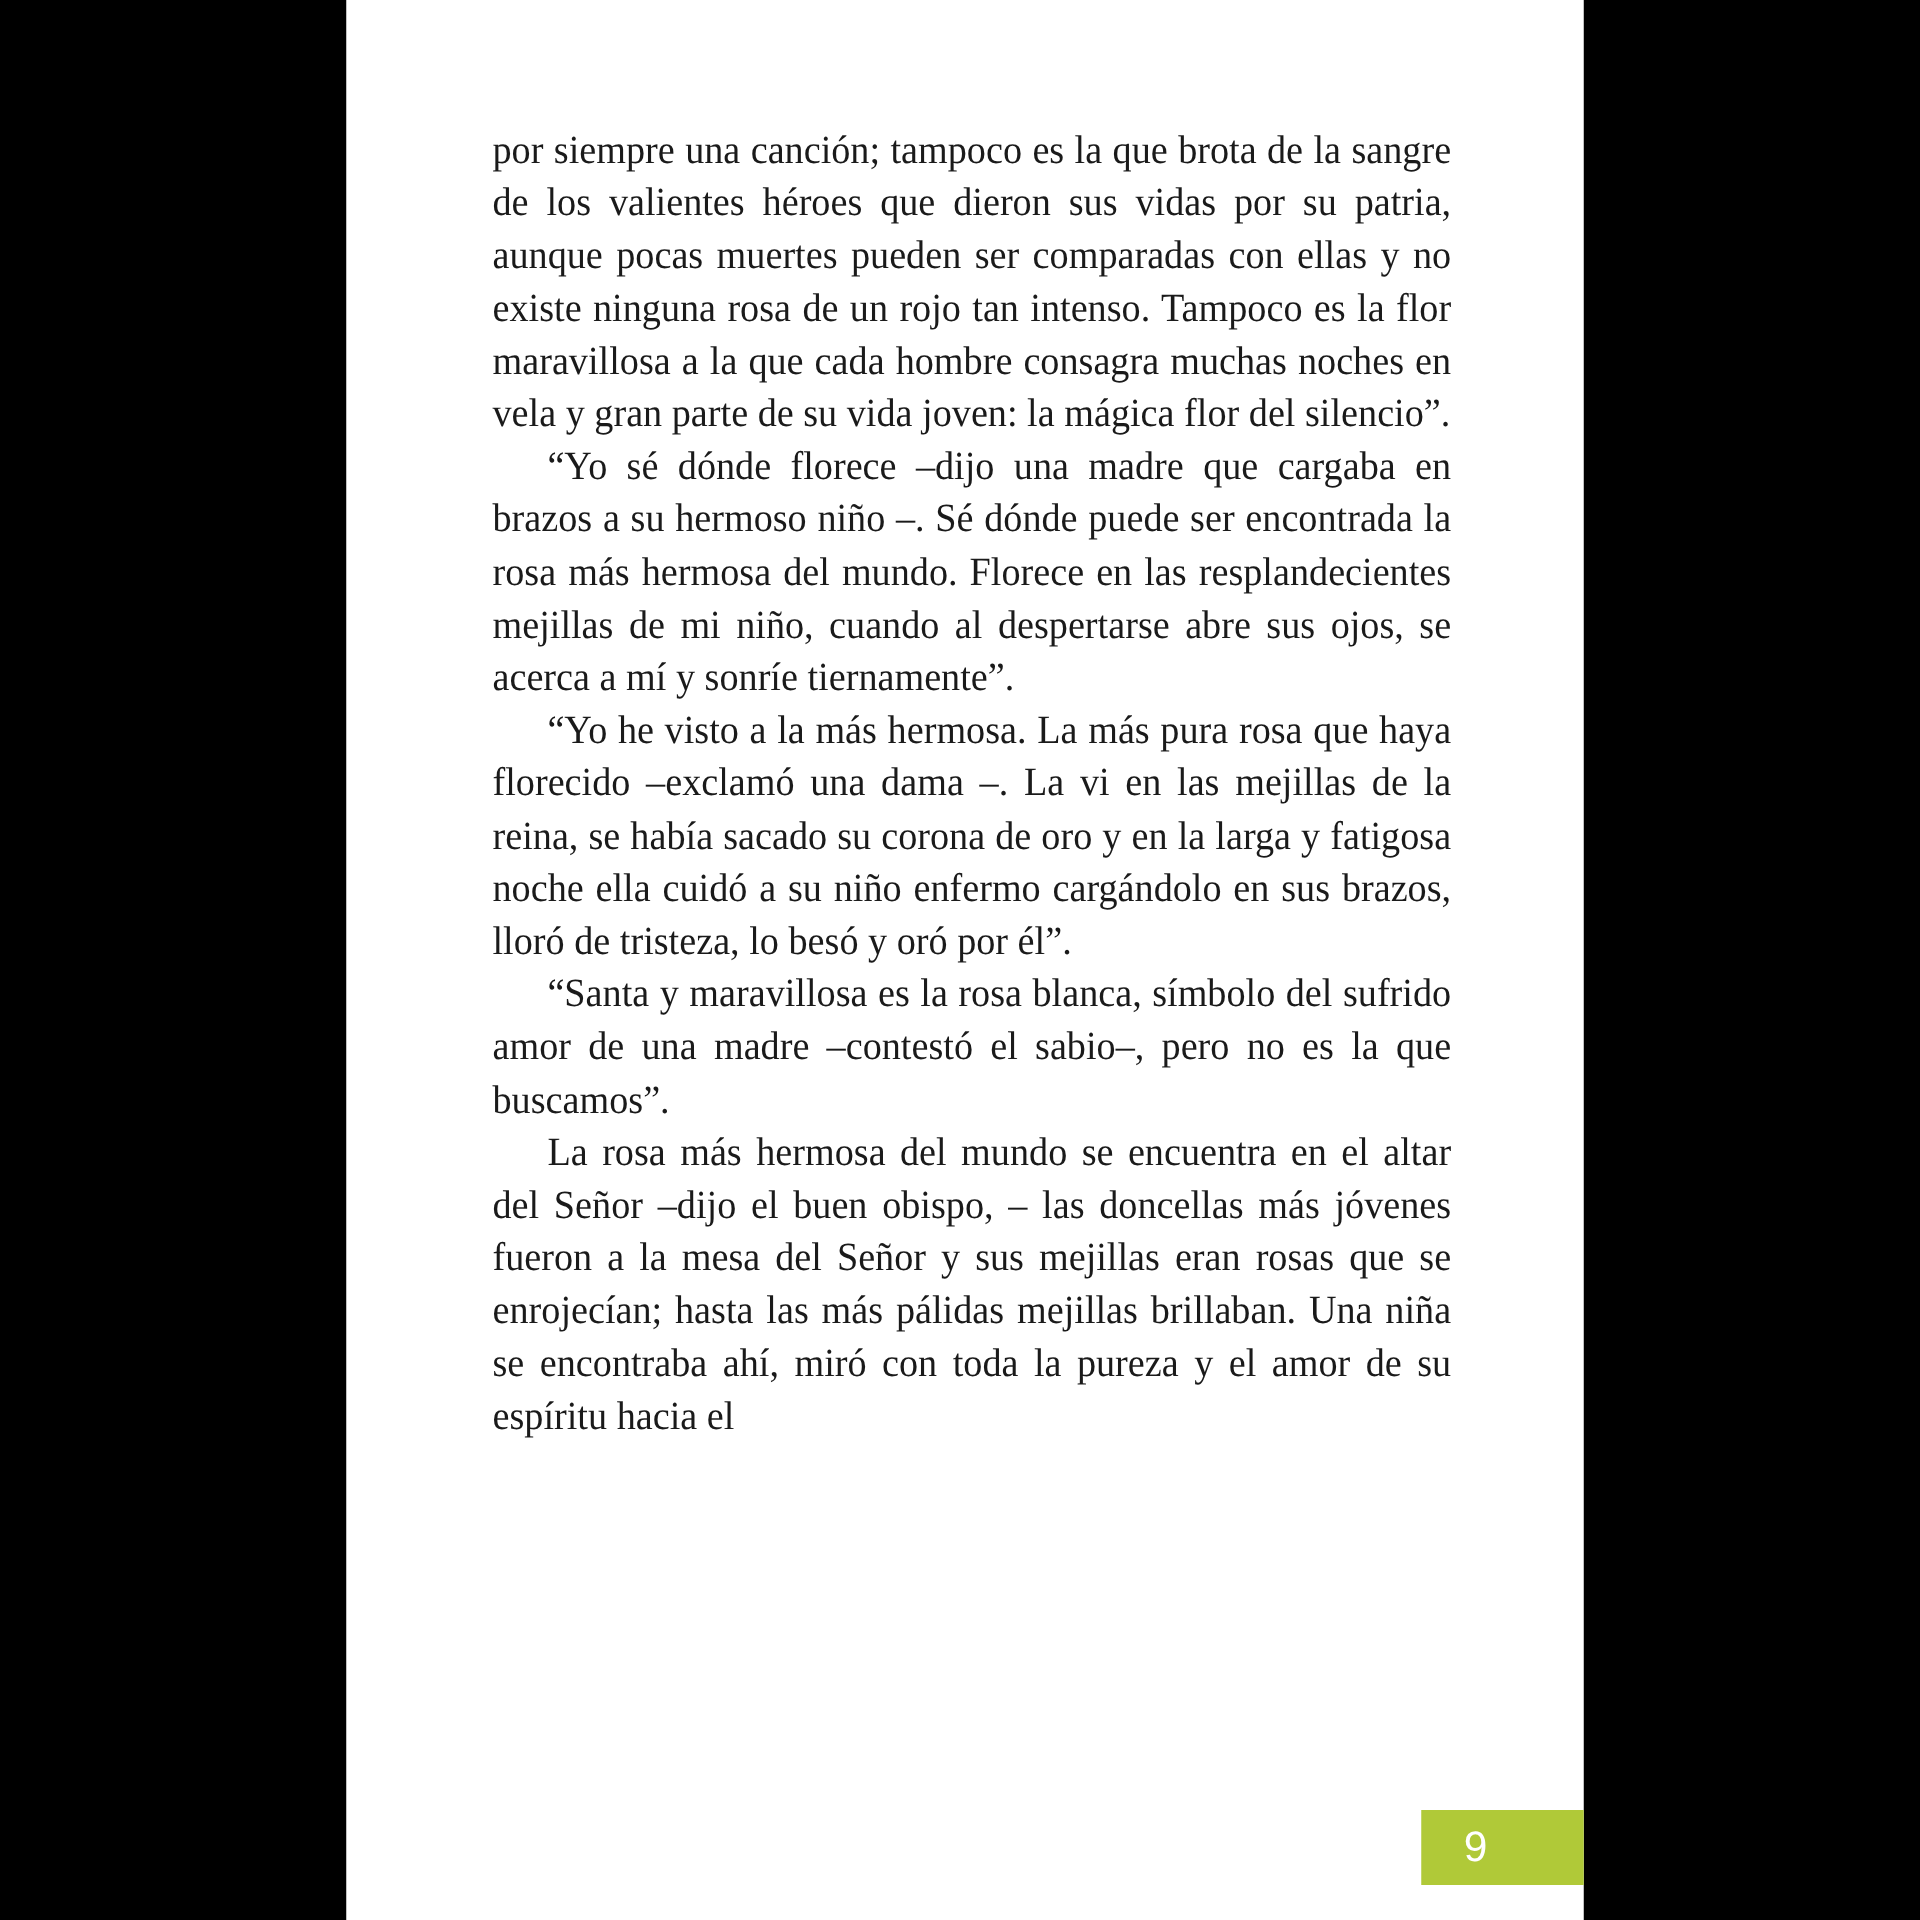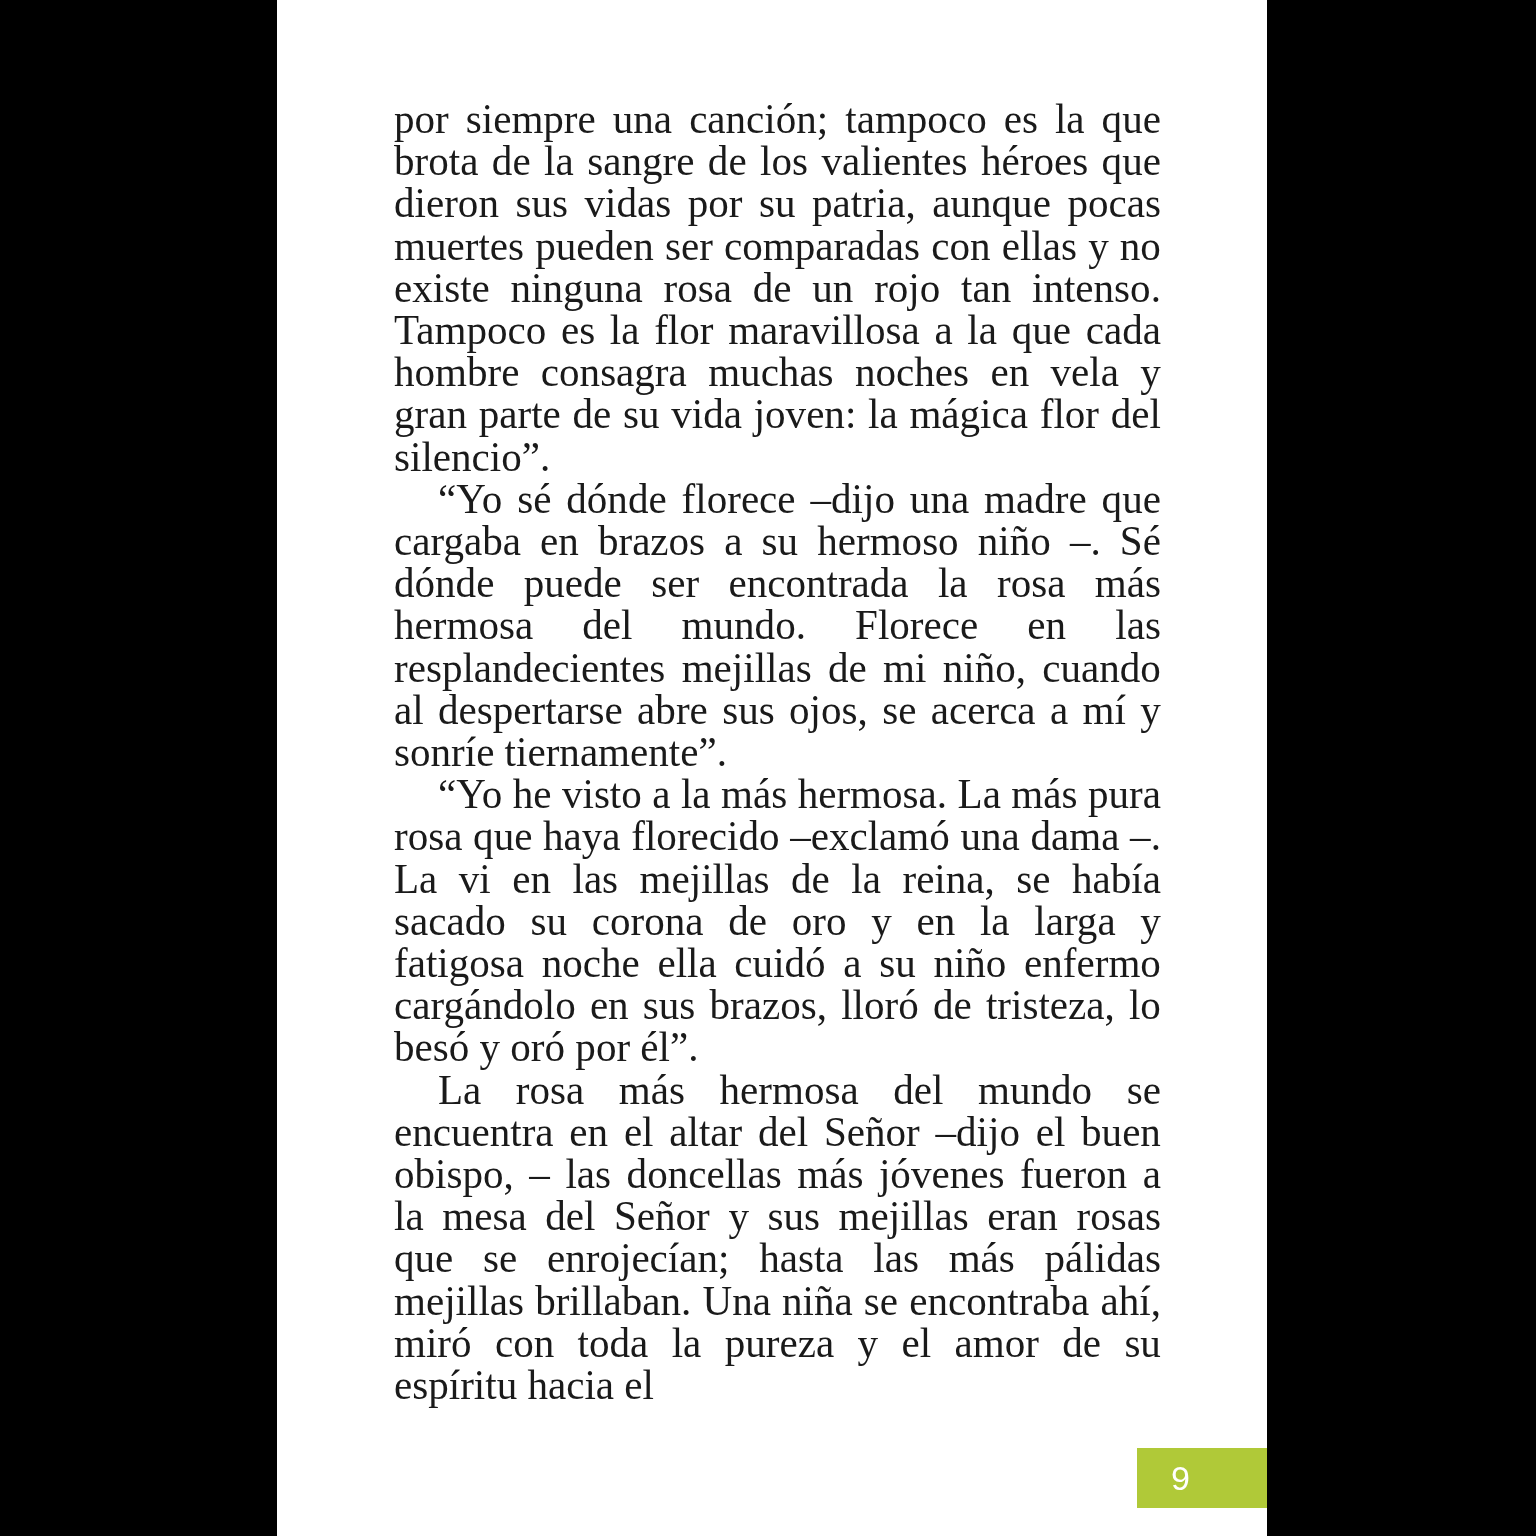--- a/index.html
+++ b/index.html
@@ -34,21 +34,21 @@
   #text-column {
     position: absolute;
     left: 117px;   
     top: 98px;
     width: 767px;  
   }
 
   #text-column p {
     margin: 0;
     font-family: "Liberation Serif", "DejaVu Serif", serif;
-    font-size: 43px;
+    font-size: 32px;
     line-height: 42.2px;
     color: #1a1a1a;
     text-align: justify;
     text-justify: inter-word;
     font-stretch: condensed;
     transform-origin: left top;
     -webkit-font-smoothing: antialiased;
   }
 
   #text-column p.indent {
@@ -95,20 +95,23 @@
       <p class="body-par">
           <span class="squeeze">por siempre una canción; tampoco es la que brota de la sangre de los valientes héroes que dieron sus vidas por su patria, aunque pocas muertes pueden ser comparadas con ellas y no existe ninguna rosa de un rojo tan intenso. Tampoco es la flor maravillosa a la que cada hombre consagra muchas noches en vela y gran parte de su vida joven: la mágica flor del silencio”.</span>
         </p>
       <p class="body-par indent">
           <span class="squeeze">“Yo sé dónde florece –dijo una madre que cargaba en brazos a su hermoso niño –. Sé dónde puede ser encontrada la rosa más hermosa del mundo. Florece en las resplandecientes mejillas de mi niño, cuando al despertarse abre sus ojos, se acerca a mí y sonríe tiernamente”.</span>
         </p>
       <p class="body-par indent">
           <span class="squeeze">“Yo he visto a la más hermosa. La más pura rosa que haya florecido –exclamó una dama –. La vi en las mejillas de la reina, se había sacado su corona de oro y en la larga y fatigosa noche ella cuidó a su niño enfermo cargándolo en sus brazos, lloró de tristeza, lo besó y oró por él”.</span>
         </p>
       <p class="body-par indent">
+          <span class="squeeze">“Santa y maravillosa es la rosa blanca, símbolo del sufrido amor de una madre –contestó el sabio–, pero no es la que buscamos”.</span>
+        </p>
+      <p class="body-par indent">
           <span class="squeeze">La rosa más hermosa del mundo se encuentra en el altar del Señor –dijo el buen obispo, – las doncellas más jóvenes fueron a la mesa del Señor y sus mejillas eran rosas que se enrojecían; hasta las más pálidas mejillas brillaban. Una niña se encontraba ahí, miró con toda la pureza y el amor de su espíritu hacia el</span>
         </p>
     </div>
 
     <div id="page-number-badge">
       <span class="num">9</span>
     </div>
 
   </div>
 

